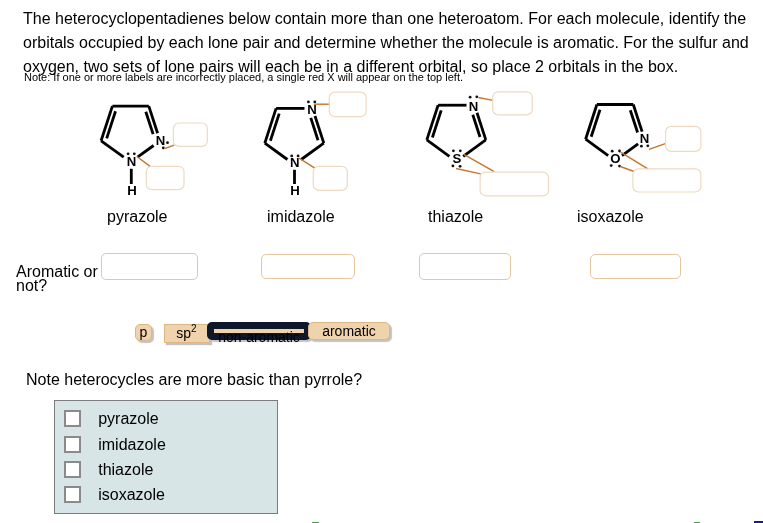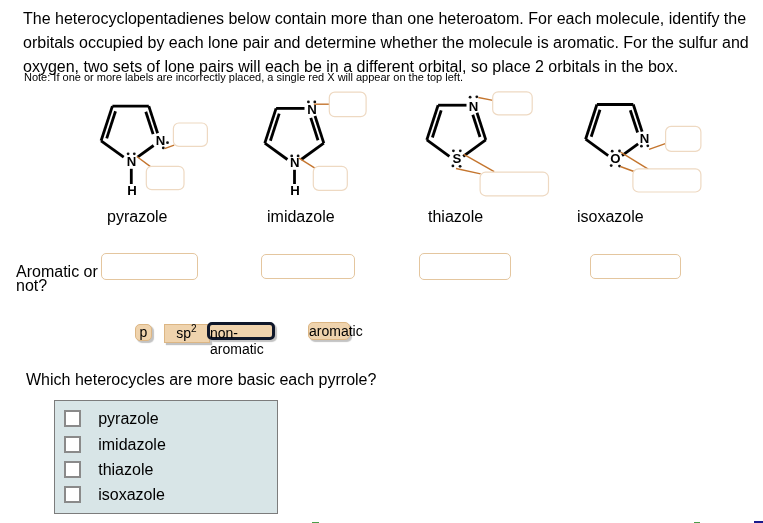--- a/index.html
+++ b/index.html
@@ -92,23 +92,23 @@
 <div style="position:absolute;left:267px;top:208.5px;font-size:16px;line-height:16px">imidazole</div>
 <div style="position:absolute;left:428px;top:208.5px;font-size:16px;line-height:16px">thiazole</div>
 <div style="position:absolute;left:577px;top:208.5px;font-size:16px;line-height:16px">isoxazole</div>
 <div style="position:absolute;left:16px;top:265px;font-size:16px;line-height:14px">Aromatic or<br>not?</div>
 <div style="position:absolute;left:101px;top:253px;width:97px;height:27px;border:1px solid #e4c69f;border-radius:5px;box-sizing:border-box"></div>
 <div style="position:absolute;left:261px;top:253.5px;width:94px;height:25.5px;border:1px solid #e4c69f;border-radius:5px;box-sizing:border-box"></div>
 <div style="position:absolute;left:419px;top:253px;width:92px;height:26.5px;border:1px solid #e4c69f;border-radius:5px;box-sizing:border-box"></div>
 <div style="position:absolute;left:590px;top:253.5px;width:91px;height:25.5px;border:1px solid #e4c69f;border-radius:5px;box-sizing:border-box"></div>
 <div style="position:absolute;left:135px;top:323.5px;width:17px;height:17.5px;background:#efd3ad;border:1px solid #dcb684;border-radius:5px;box-sizing:border-box;box-shadow:2px 2px 1px #c3c3c3;font-size:14px;line-height:15.5px;text-align:center">p</div>
 <div style="position:absolute;left:163.5px;top:324px;width:46px;height:18.5px;background:#efd3ad;border:1px solid #dcb684;border-radius:0;box-sizing:border-box;box-shadow:2px 2px 1px #c3c3c3;font-size:14px;line-height:16.5px;text-align:center">sp<sup style="font-size:10px">2</sup></div>
-<div style="position:absolute;left:207px;top:322px;width:68px;height:18px;background:#efd3ad;border:3px solid #0f172a;border-radius:5px;box-sizing:border-box;box-shadow:2px 2px 1px #c3c3c3;font-size:14px;line-height:16px;text-align:left">non-aromatic</div>
-<div style="position:absolute;left:308px;top:322px;width:42px;height:18px;background:#efd3ad;border:1px solid #dcb684;border-radius:5px;box-sizing:border-box;box-shadow:2px 2px 1px #c3c3c3;font-size:14px;line-height:16px;text-align:center">aromatic</div>
-<div style="position:absolute;left:26px;top:371.8px;font-size:16px;line-height:16px">Which heterocycles are more basic each pyrrole?</div>
+<div style="position:absolute;left:207px;top:322px;width:104px;height:18px;background:#efd3ad;border:7px solid #0f172a;border-radius:5px;box-sizing:border-box;box-shadow:2px 2px 1px #c3c3c3;font-size:14px;line-height:16px;text-align:center">non-aromatic</div>
+<div style="position:absolute;left:308px;top:322px;width:82px;height:18px;background:#efd3ad;border:1px solid #dcb684;border-radius:5px;box-sizing:border-box;box-shadow:2px 2px 1px #c3c3c3;font-size:14px;line-height:16px;text-align:center">aromatic</div>
+<div style="position:absolute;left:26px;top:371.8px;font-size:16px;line-height:16px">Note heterocycles are more basic than pyrrole?</div>
 <div style="position:absolute;left:54px;top:400px;width:224px;height:114px;background:#d8e5e7;border:1px solid #7c7c7c;box-sizing:border-box"></div>
 <div style="position:absolute;left:63.6px;top:410.3px;width:17px;height:17px;background:#fff;border:2px solid #8a8a8a;box-sizing:border-box"></div>
 <div style="position:absolute;left:98.2px;top:411.3px;font-size:16px;line-height:16px">pyrazole</div>
 <div style="position:absolute;left:63.6px;top:435.5px;width:17px;height:17px;background:#fff;border:2px solid #8a8a8a;box-sizing:border-box"></div>
 <div style="position:absolute;left:98.2px;top:436.5px;font-size:16px;line-height:16px">imidazole</div>
 <div style="position:absolute;left:63.6px;top:460.7px;width:17px;height:17px;background:#fff;border:2px solid #8a8a8a;box-sizing:border-box"></div>
 <div style="position:absolute;left:98.2px;top:461.7px;font-size:16px;line-height:16px">thiazole</div>
 <div style="position:absolute;left:63.6px;top:485.9px;width:17px;height:17px;background:#fff;border:2px solid #8a8a8a;box-sizing:border-box"></div>
 <div style="position:absolute;left:98.2px;top:486.9px;font-size:16px;line-height:16px">isoxazole</div>
 <div style="position:absolute;left:312px;top:521.5px;width:7px;height:2px;background:#4a9e4a"></div>

